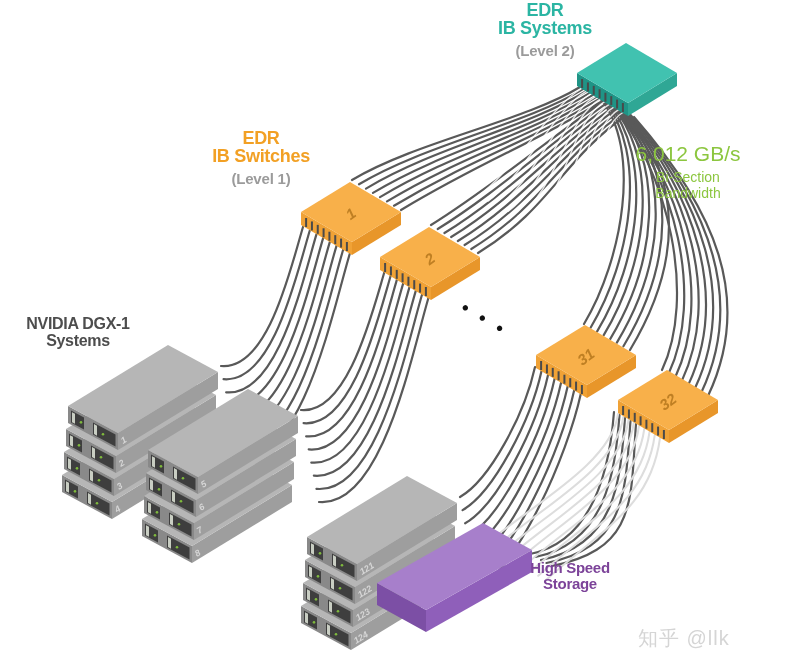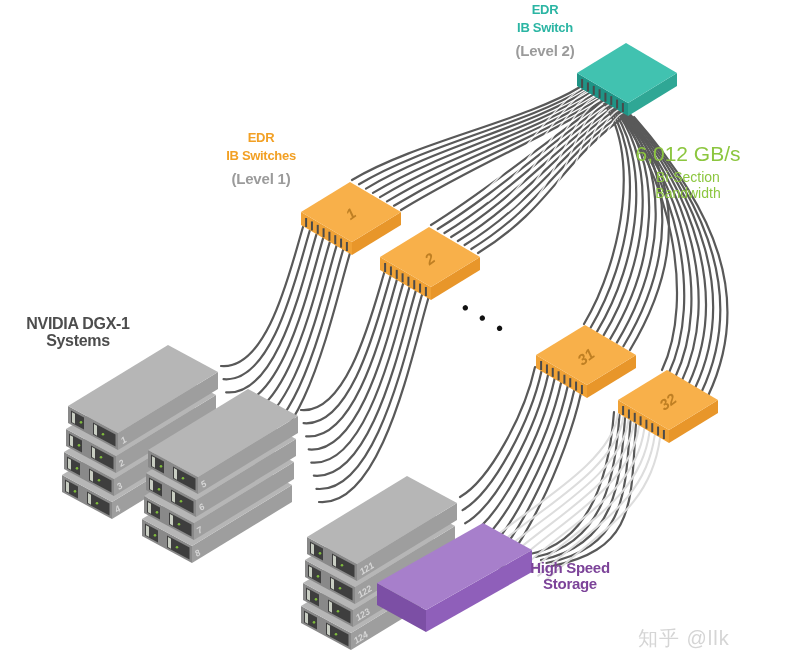--- a/index.html
+++ b/index.html
@@ -2,21 +2,21 @@
 <html><head>
 <meta charset="utf-8">
 <style>
   html,body{margin:0;padding:0;background:#fff;}
   .canvas{
     position:relative;width:793px;height:669px;background:#ffffff;overflow:hidden;
     font-family:"Liberation Sans",sans-serif;
   }
   .canvas svg{position:absolute;left:0;top:0;}
   .label{position:absolute;text-align:center;white-space:nowrap;transform:translateX(-50%);}
-  .lbl-line{font-size:13px;font-weight:bold;line-height:18px;letter-spacing:-0.3px;}
+  .lbl-line{font-size:18px;font-weight:bold;line-height:18px;letter-spacing:-0.3px;}
   .lbl-sub{font-size:15px;font-weight:bold;color:#9B9B9B;margin-top:5px;letter-spacing:-0.2px;}
   .teal-text{color:#2BB5A3;}
   .orange-text{color:#F2A024;}
   .dark-text{color:#4D4D4D;}
   .dgx .lbl-line{font-size:16px;line-height:17px;}
   .green-text{color:#8CC63F;}
   .bw-value{font-size:21px;font-weight:normal;line-height:23px;margin-bottom:4px;}
   .bw-line{font-size:14px;font-weight:normal;line-height:16px;}
   .purple-text{color:#7C4399;}
   .storage-label .lbl-line{font-size:15px;line-height:16px;}
@@ -358,21 +358,21 @@
       </g>
       <g>
         <polygon points="377.0,583.0 426.0,610.0 426.0,632.0 377.0,605.0" fill="#7C4FA5"></polygon>
         <polygon points="426.0,610.0 532.0,550.0 532.0,572.0 426.0,632.0" fill="#8F5FBA"></polygon>
         <polygon points="377.0,583.0 483.0,523.0 532.0,550.0 426.0,610.0" fill="#A77FCB"></polygon>
       </g>
     </svg>
 
   <div class="label" style="left:545px;top:1px;">
     <div class="lbl-line teal-text">EDR</div>
-    <div class="lbl-line teal-text">IB Switch</div>
+    <div class="lbl-line teal-text">IB Systems</div>
     <div class="lbl-sub">(Level 2)</div>
   </div>
 
   <div class="label" style="left:261px;top:129px;">
     <div class="lbl-line orange-text">EDR</div>
     <div class="lbl-line orange-text">IB Switches</div>
     <div class="lbl-sub">(Level 1)</div>
   </div>
 
   <div class="label dgx" style="left:78px;top:315px;">

